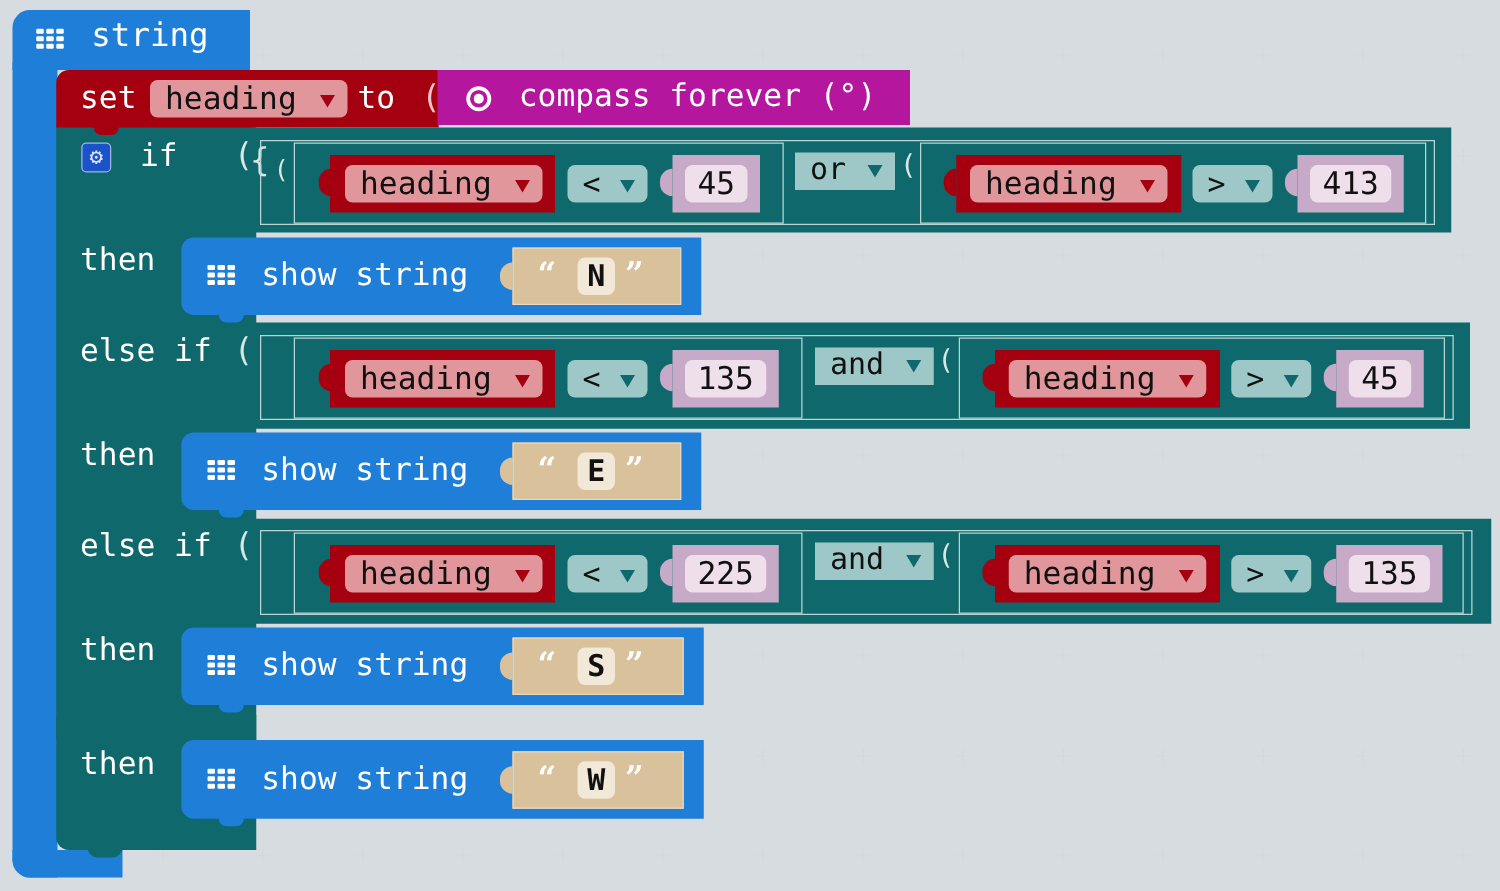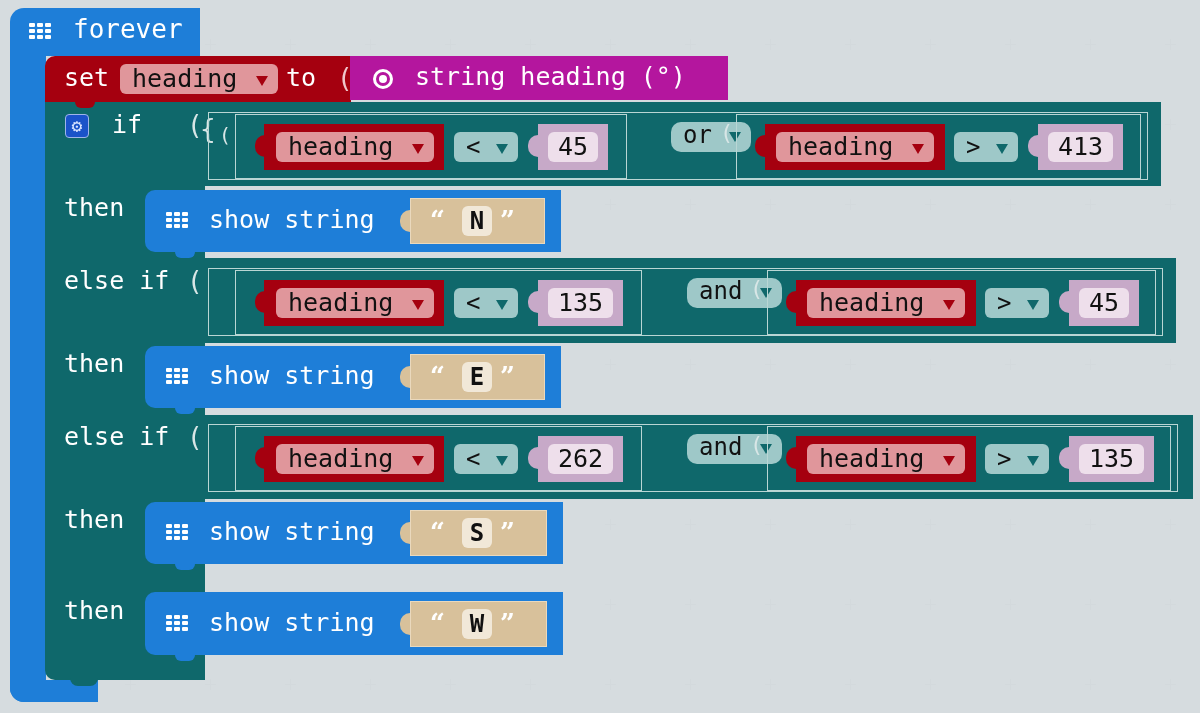--- a/index.html
+++ b/index.html
@@ -37,22 +37,22 @@
     position:absolute; right:10px; top:12px; width:0; height:0;
     border-left:6px solid transparent; border-right:6px solid transparent;
   }
   .var-pill .tri { border-top:10px solid #a5000f; }
   .op-pill {
     position:absolute; height:30px; border-radius:6px; background:#9ec8c8;
     color:#111; font-size:24px; line-height:30px; padding-left:12px; box-sizing:border-box;
   }
   .op-pill .tri { border-top:10px solid #0f686b; }
   .log-pill {
-    position:absolute; height:30px; border-radius:10px; background:#9ec8c8;
-    color:#111; font-size:24px; line-height:26px; padding-left:12px; box-sizing:border-box;margin-left:35px;
+    position:absolute; height:30px; border-radius:0; background:#9ec8c8;
+    color:#111; font-size:24px; line-height:26px; padding-left:12px; box-sizing:border-box;
   }
   .log-pill .tri { border-top:10px solid #0f686b; }
   .num-block { position:absolute; background:#c7a9c8; box-sizing:border-box; }
   .num-pill {
     position:absolute; height:30px; border-radius:6px; background:#eedfeb;
     color:#111; font-size:25px; line-height:30px; text-align:center;
   }
   .str-block { position:absolute; background:#d8c19b; border:1.5px solid #ead9bd; box-sizing:border-box; }
   .str-pill {
     position:absolute; height:30px; border-radius:6px; background:#f1e8d8;
@@ -221,37 +221,37 @@
     <i style="left:0;top:0"></i>
       <i style="left:8px;top:0"></i>
       <i style="left:16px;top:0"></i>
     <i style="left:0;top:6px"></i>
       <i style="left:8px;top:6px"></i>
       <i style="left:16px;top:6px"></i>
     <i style="left:0;top:12px"></i>
       <i style="left:8px;top:12px"></i>
       <i style="left:16px;top:12px"></i>
   </div>
-  <span class="txt" style="left:73px;top:14px;font-size:26px;">forever</span>
+  <span class="txt" style="left:73px;top:14px;font-size:26px;">string</span>
 
   <div class="abs teal" style="left:45px;top:100px;width:160px;height:580px;border-radius:0 0 0 10px;"></div>
   <div class="abs" style="left:70px;top:678px;width:28px;height:8px;background:#0f686b;border-radius:0 0 8px 8px;"></div>
 
   <div class="abs red" style="left:45px;top:56px;width:306px;height:46px;border-radius:10px 0 0 0;"></div>
   <div class="tab" style="left:75px;top:100px;background:#a5000f;"></div>
   <span class="txt" style="left:64px;top:63px;">set</span>
   <div class="var-pill" style="left:120px;top:64px;width:158px;">
     <span>heading</span>
     <span class="tri" style="border-top-color:#a5000f;"></span>
   </div>
   <span class="txt" style="left:286px;top:63px;">to</span>
   <span class="paren" style="left:337px;top:63px;color:#f0c6cb;">(</span>
   <div class="abs mag" style="left:350px;top:56px;width:378px;height:44px;"></div>
   <div class="target" style="left:373px;top:69px;"></div>
-  <span class="txt" style="left:415px;top:62px;">string heading (°)</span>
+  <span class="txt" style="left:415px;top:62px;">compass forever (°)</span>
 
   <div class="abs teal" style="left:200px;top:102px;width:961px;height:84px;"></div>
   <div class="gear" style="left:65px;top:114px;">⚙</div>
   <span class="txt" style="left:112px;top:110px;">if</span>
   <span class="paren" style="left:187px;top:110px;">(</span>
   <span class="paren" style="left:200px;top:114px;">{</span>
   <div class="abs outline-thin" style="left:208px;top:112px;width:940px;height:68px;"></div>
   <div class="abs outline-thin" style="left:235px;top:114px;width:392px;height:65px;"></div>
   <span class="paren" style="left:219px;top:120px;font-size:20px;">(</span>
 
@@ -380,21 +380,21 @@
   <div class="var-pill" style="left:276px;top:444px;width:158px;">
     <span>heading</span>
     <span class="tri"></span>
   </div>
   <div class="op-pill" style="left:454px;top:444px;width:64px;">
     <span>&lt;</span>
     <span class="tri"></span>
   </div>
   <div class="notch-num" style="left:528px;top:447px;"></div>
   <div class="num-block" style="left:538px;top:436px;width:85px;height:46px;"></div>
-  <div class="num-pill" style="left:548px;top:444px;width:65px;">262</div>
+  <div class="num-pill" style="left:548px;top:444px;width:65px;">225</div>
   <div class="log-pill" style="left:652px;top:434px;width:95px;">
     <span>and</span>
     <span class="tri" style="top:10px;"></span>
   </div>
   <span class="paren" style="left:750px;top:430px;font-size:22px;">(</span>
   <div class="abs outline-thin" style="left:767px;top:426px;width:404px;height:65px;"></div>
   <div class="abs red" style="left:796px;top:436px;width:180px;height:46px;"></div>
   <div class="notch-red" style="left:786px;top:447px;"></div>
   <div class="var-pill" style="left:807px;top:444px;width:158px;">
     <span>heading</span>

